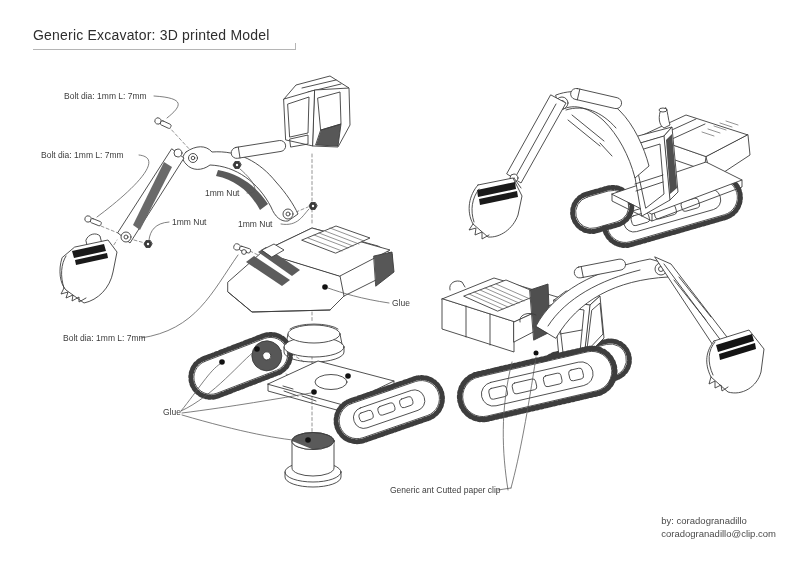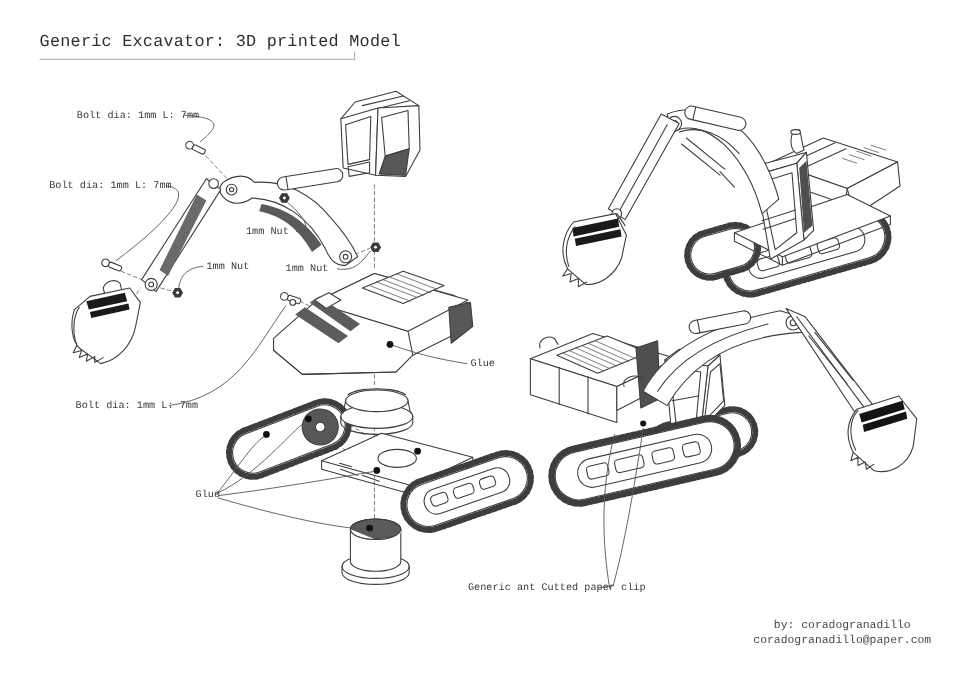--- a/index.html
+++ b/index.html
@@ -1,35 +1,35 @@
 <!DOCTYPE html>
 <html><head>
 <meta charset="utf-8">
 <style>
   html,body{margin:0;padding:0;background:#e8e8e8;}
   .page{
     position:relative;width:800px;height:566px;background:#ffffff;
-    font-family:Liberation Mono, monospace;overflow:hidden;
+    font-family:Liberation Sans, sans-serif;overflow:hidden;
     box-shadow:0 0 4px rgba(0,0,0,.25);
   }
   .title{
     position:absolute;left:33px;top:27px;font-size:14px;color:#2e2e2e;
     letter-spacing:.2px;
   }
   .title-rule{
     position:absolute;left:33px;top:49px;width:263px;height:1px;background:#b5b5b5;
   }
   .title-rule-tick{
     position:absolute;left:295px;top:43px;width:1px;height:7px;background:#b5b5b5;
   }
   .lbl{
     position:absolute;font-size:8.5px;color:#3c3c3c;white-space:nowrap;line-height:10px;
   }
   .credits{
-    position:absolute;right:24px;top:514px;text-align:center;font-size:9.5px;
+    position:absolute;right:24px;top:514px;text-align:left;font-size:9.5px;
     color:#4a4a4a;line-height:13px;
   }
   svg{position:absolute;left:0;top:0;}
   svg *{vector-effect:non-scaling-stroke;}
 </style>
 </head>
 <body>
 
 <div class="page">
 
@@ -336,15 +336,15 @@
   <span class="lbl" style="left:205px;top:188px">1mm Nut</span>
   <span class="lbl" style="left:172px;top:217px">1mm Nut</span>
   <span class="lbl" style="left:238px;top:219px">1mm Nut</span>
   <span class="lbl" style="left:63px;top:333px">Bolt dia: 1mm L: 7mm</span>
   <span class="lbl" style="left:392px;top:298px">Glue</span>
   <span class="lbl" style="left:163px;top:407px">Glue</span>
   <span class="lbl" style="left:390px;top:485px">Generic ant Cutted paper clip</span>
 
   <div class="credits">
     <div>by: coradogranadillo</div>
-    <div>coradogranadillo@paper.com</div>
+    <div>coradogranadillo@clip.com</div>
   </div>
 </div>
 
 </body></html>

